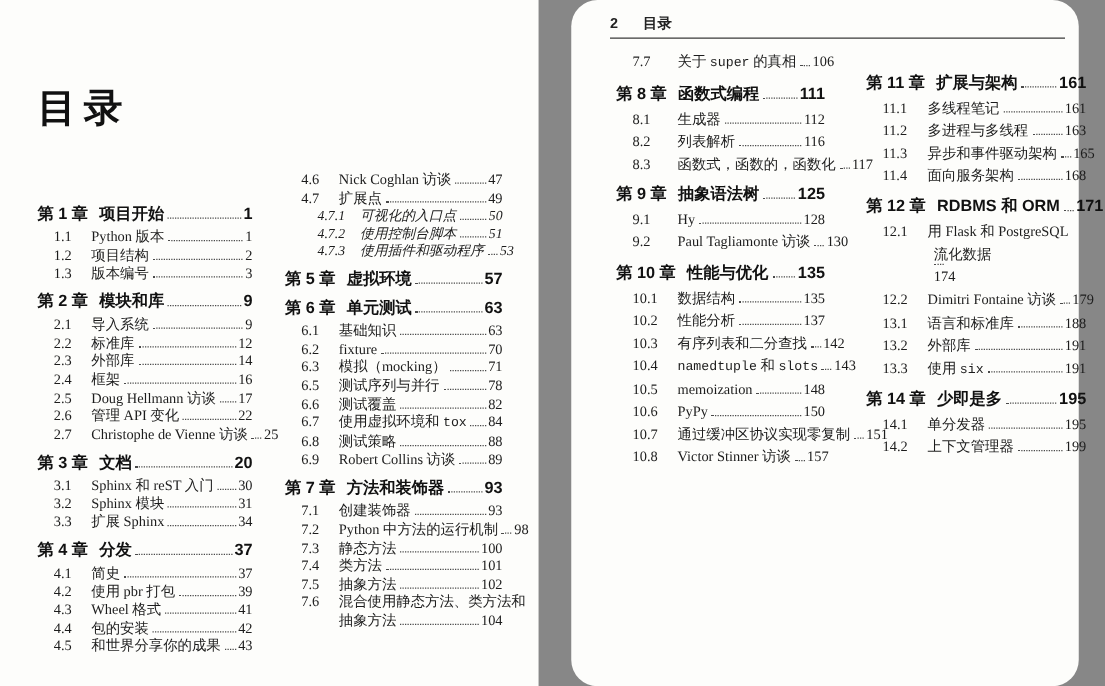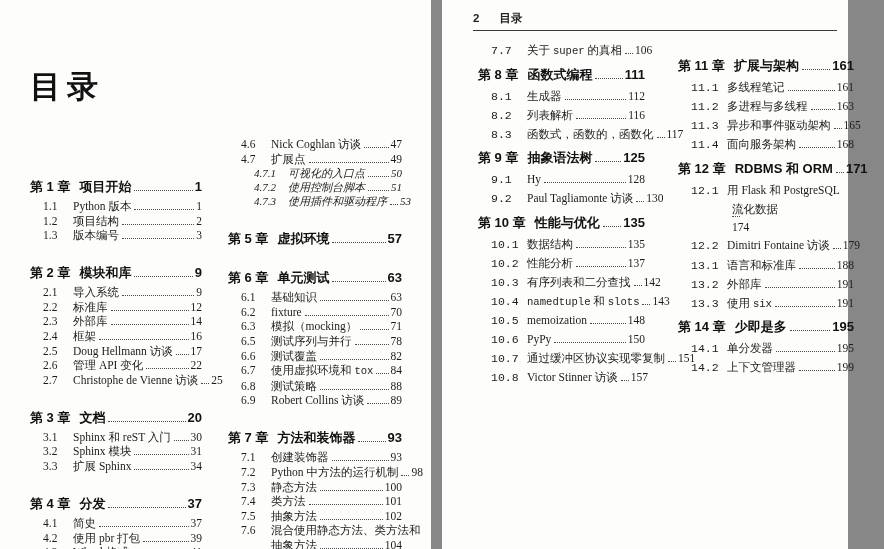--- a/index.html
+++ b/index.html
@@ -4,21 +4,21 @@
 <style>
   html,body{margin:0;padding:0;}
   body{
     width:884px;height:549px;position:relative;overflow:hidden;
     background:#878787;
     font-family:"Liberation Serif","DejaVu Serif",serif;
     color:#1c1c1c;
   }
   .page{position:absolute;top:0;height:549px;background:#fdfdfb;}
   #page-left{left:0;width:431px;}
-  #page-right{left:442px;width:406px;}
+  #page-right{left:457px;width:406px;border-radius:21px;}
   .gutter{position:absolute;top:0;left:431px;width:11px;height:549px;background:#878787;}
 
   
   .toc-title{
     position:absolute;left:30px;top:66px;
     font-family:"Liberation Sans","DejaVu Sans",sans-serif;
     font-size:31px;font-weight:700;letter-spacing:6px;color:#111;
   }
 
   
@@ -50,29 +50,29 @@
   }
   .row .pg{flex:none;text-align:right;}
 
   .row.sec{font-size:11.5px;line-height:14px;padding-left:13px;}
   .row.sec .num{width:30px;}
   .row.sub{font-size:11px;line-height:14px;padding-left:26px;font-style:italic;}
   .row.sub .num{width:34px;}
   .row.ch{
     font-family:"Liberation Sans","DejaVu Sans",sans-serif;
     font-weight:700;font-size:13px;line-height:17px;
-    margin-top:22px;margin-bottom:4px;color:#111;
+    margin-top:6px;margin-bottom:4px;color:#111;
   }
   .row.ch .num{margin-right:9px;}
   .row.cont{padding-left:43px;}
   .row.cont.c12{padding-left:51px;flex-direction:column;}
 
   
   #page-right .row.sec{margin-bottom:3.6px;line-height:14.5px;}
-  #page-right .row.sec .num{width:36px;font-family:Liberation Mono, monospace;}
+  #page-right .row.sec .num{width:36px;}
   #page-right .row.ch{margin-top:7px;margin-bottom:6px;}
   #page-left .row.sec{margin-bottom:0.6px;}
 
   .mono{font-family:"Liberation Mono","DejaVu Sans Mono",monospace;font-size:0.92em;}
 </style>
 </head>
 <body>
 
 <div class="page" id="page-left">
   <div class="toc-title">目录</div>

